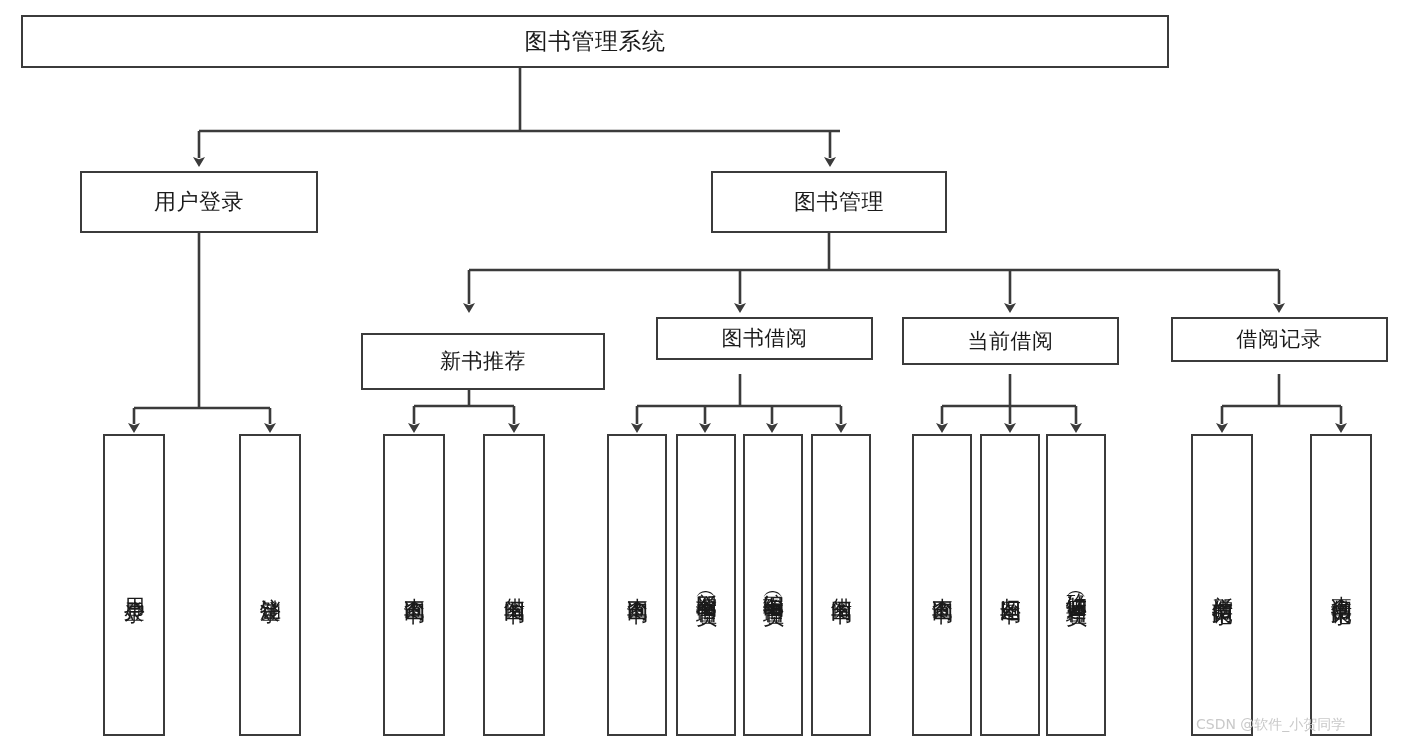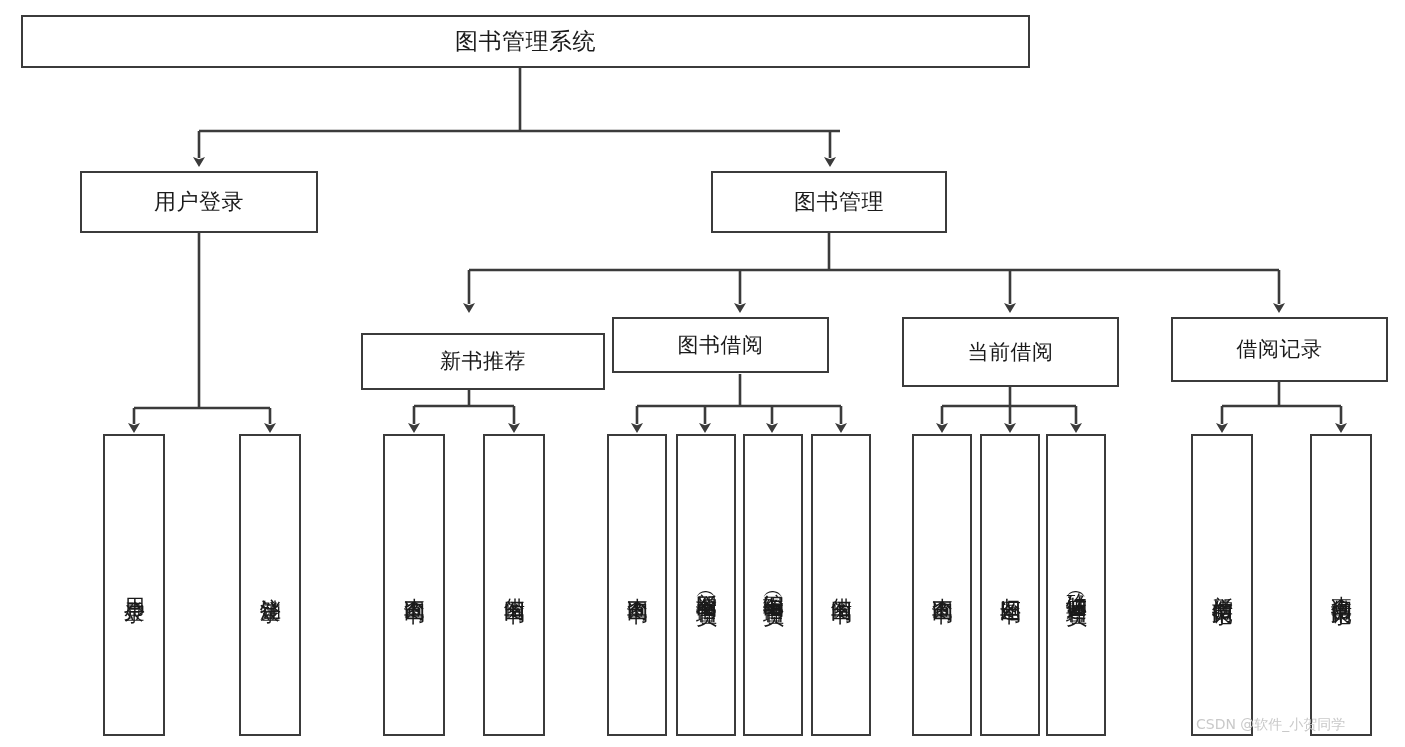--- a/index.html
+++ b/index.html
@@ -109,45 +109,45 @@
       <path d="M1010,406 L1010,424" marker-end="url(#arrow)"></path>
       <path d="M1076,406 L1076,424" marker-end="url(#arrow)"></path>
 
       <path d="M1279,374 L1279,406"></path>
       <path d="M1222,406 L1341,406"></path>
       <path d="M1222,406 L1222,424" marker-end="url(#arrow)"></path>
       <path d="M1341,406 L1341,424" marker-end="url(#arrow)"></path>
     </g>
   </svg>
 
-  <div class="node horiz lvl0" style="left:21px; top:15px; width:1009px; height:53px;">
+  <div class="node horiz lvl0" style="left:21px; top:15px; width:1148px; height:53px;">
     <span class="label">图书管理系统</span>
   </div>
 
   <div class="node horiz lvl1" style="left:80px; top:171px; width:238px; height:62px;">
     <span class="label">用户登录</span>
   </div>
 
   <div class="node horiz lvl1" style="left:711px; top:171px; width:236px; height:62px;padding-left:20px;">
     <span class="label">图书管理</span>
   </div>
 
   <div class="node horiz lvl2" style="left:361px; top:317px; width:244px; height:57px;margin-top:16px;">
     <span class="label">新书推荐</span>
   </div>
 
-  <div class="node horiz lvl2" style="left:612px; top:317px; width:217px; height:56px;">
+  <div class="node horiz lvl2" style="left:656px; top:317px; width:217px; height:43px;">
     <span class="label">图书借阅</span>
   </div>
 
-  <div class="node horiz lvl2" style="left:902px; top:317px; width:217px; height:70px;">
+  <div class="node horiz lvl2" style="left:902px; top:317px; width:217px; height:48px;">
     <span class="label">当前借阅</span>
   </div>
 
-  <div class="node horiz lvl2" style="left:1171px; top:317px; width:217px; height:65px;">
+  <div class="node horiz lvl2" style="left:1171px; top:317px; width:217px; height:45px;">
     <span class="label">借阅记录</span>
   </div>
 
   <div class="node vert leaf" style="left:103px; top:434px; width:62px; height:302px;">
     <span class="label">用户登录</span>
   </div>
 
   <div class="node vert leaf" style="left:239px; top:434px; width:62px; height:302px;">
     <span class="label">注销登录</span>
   </div>

